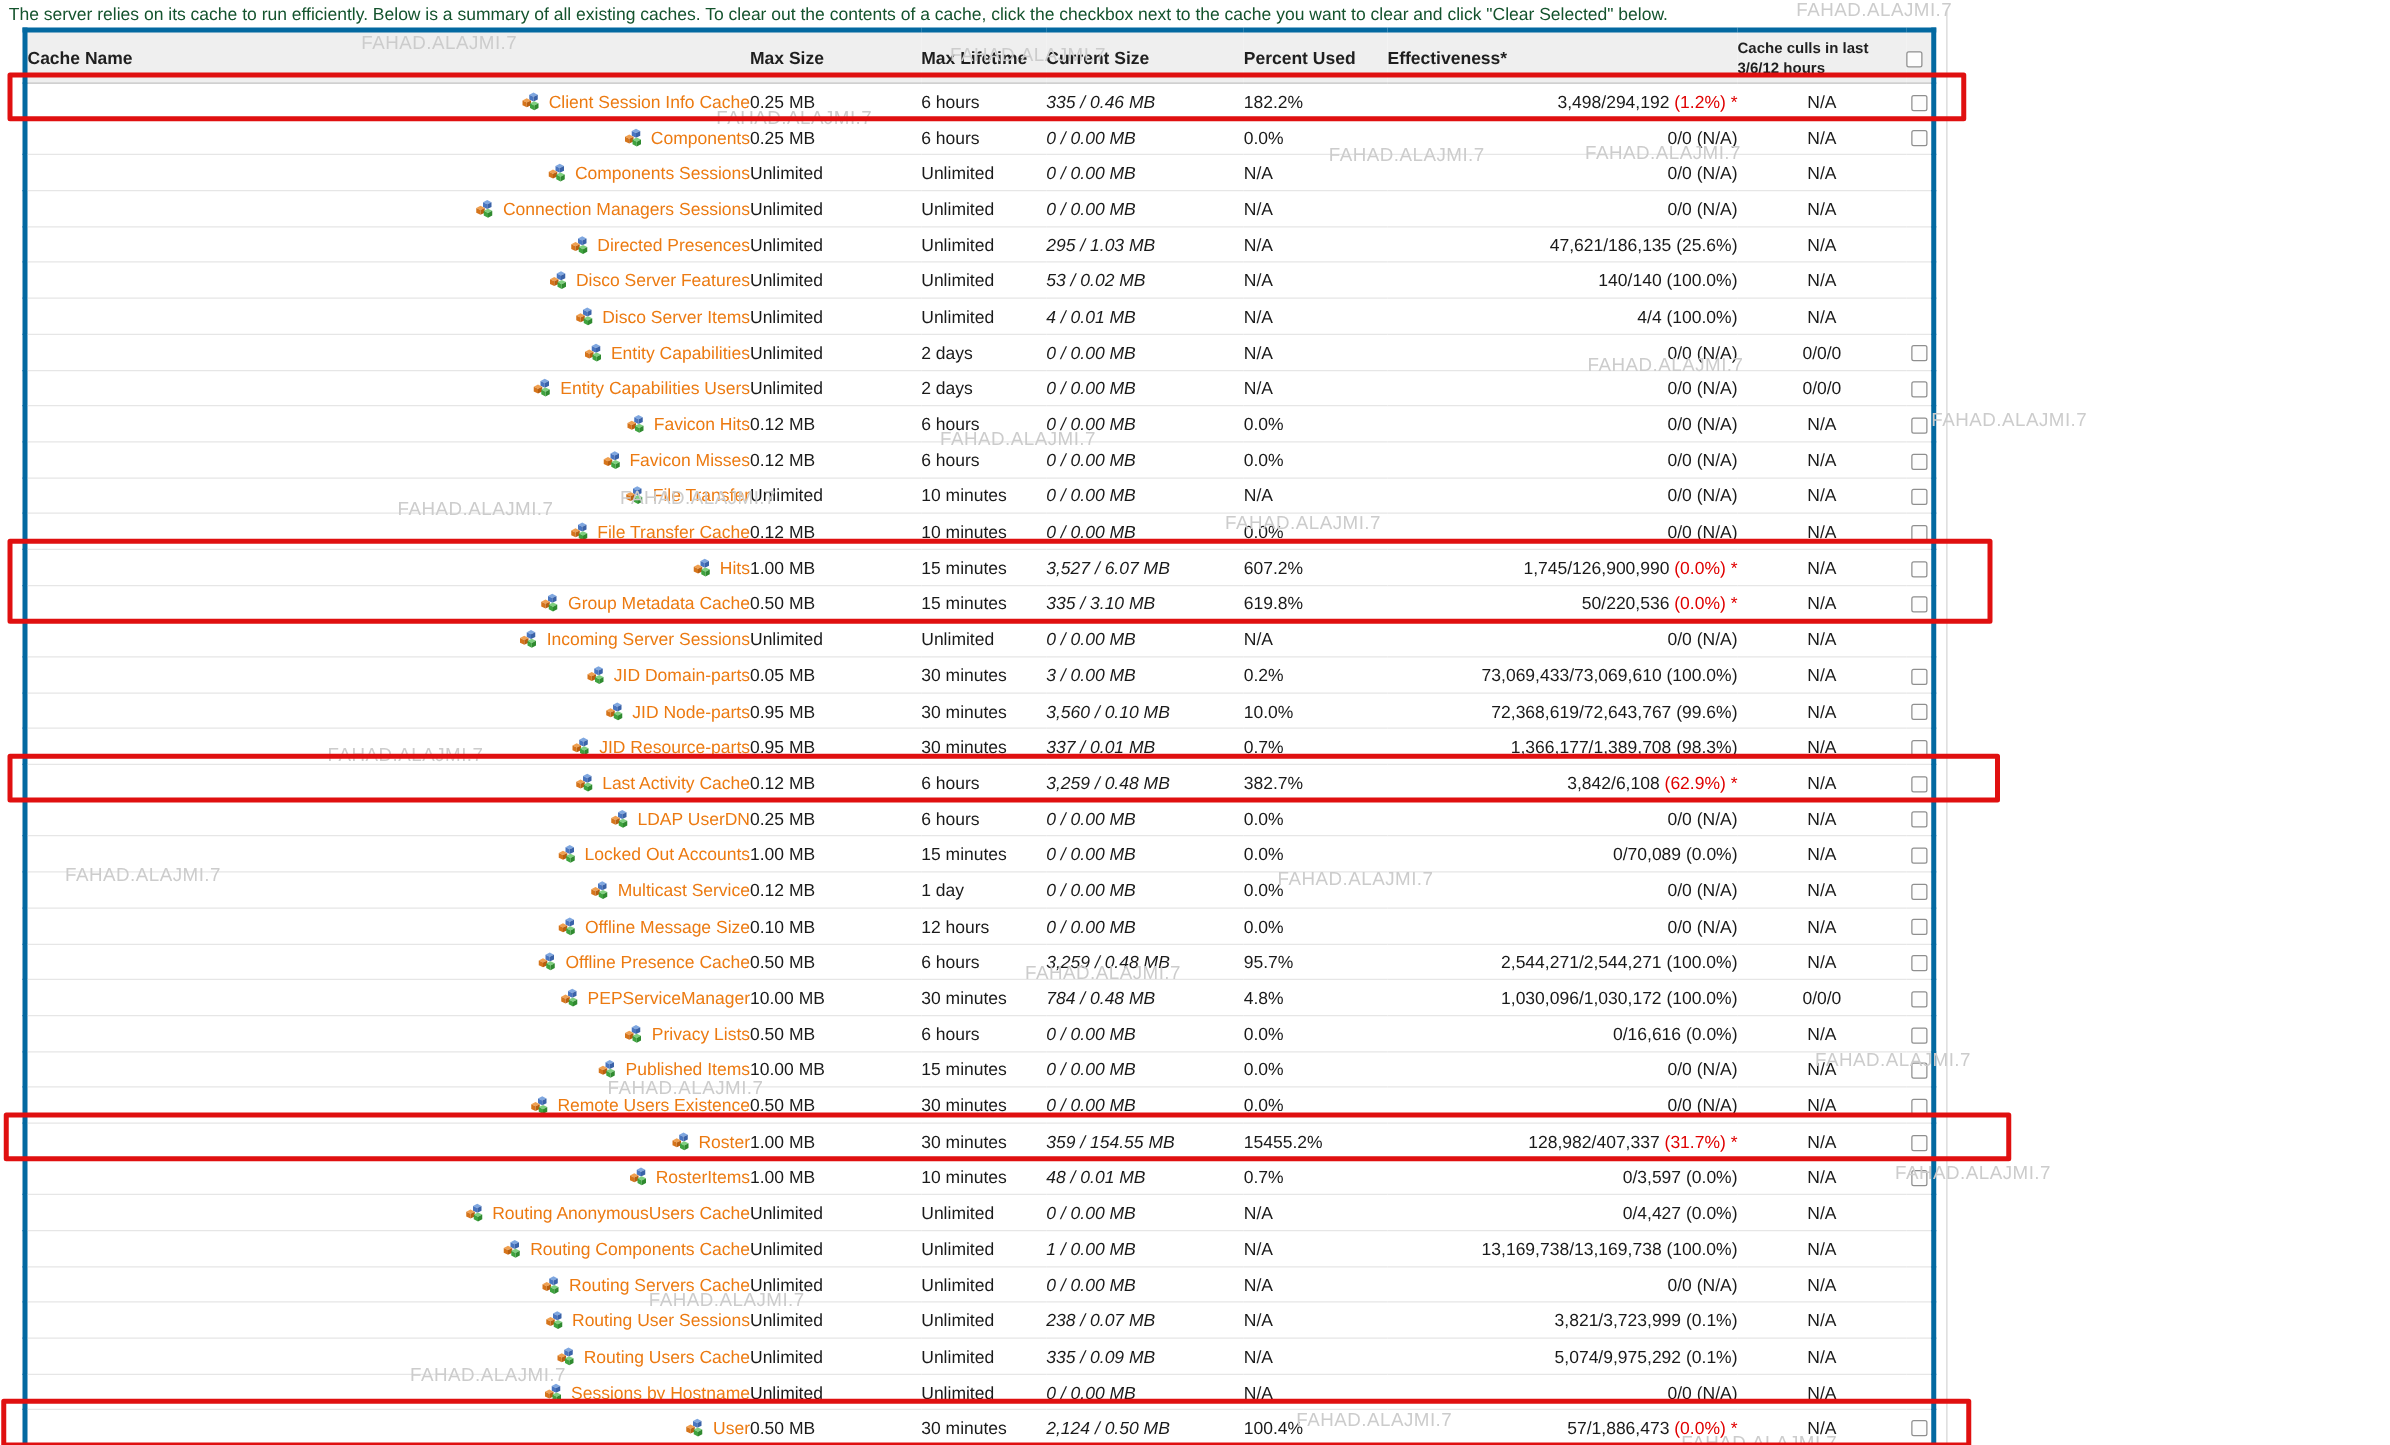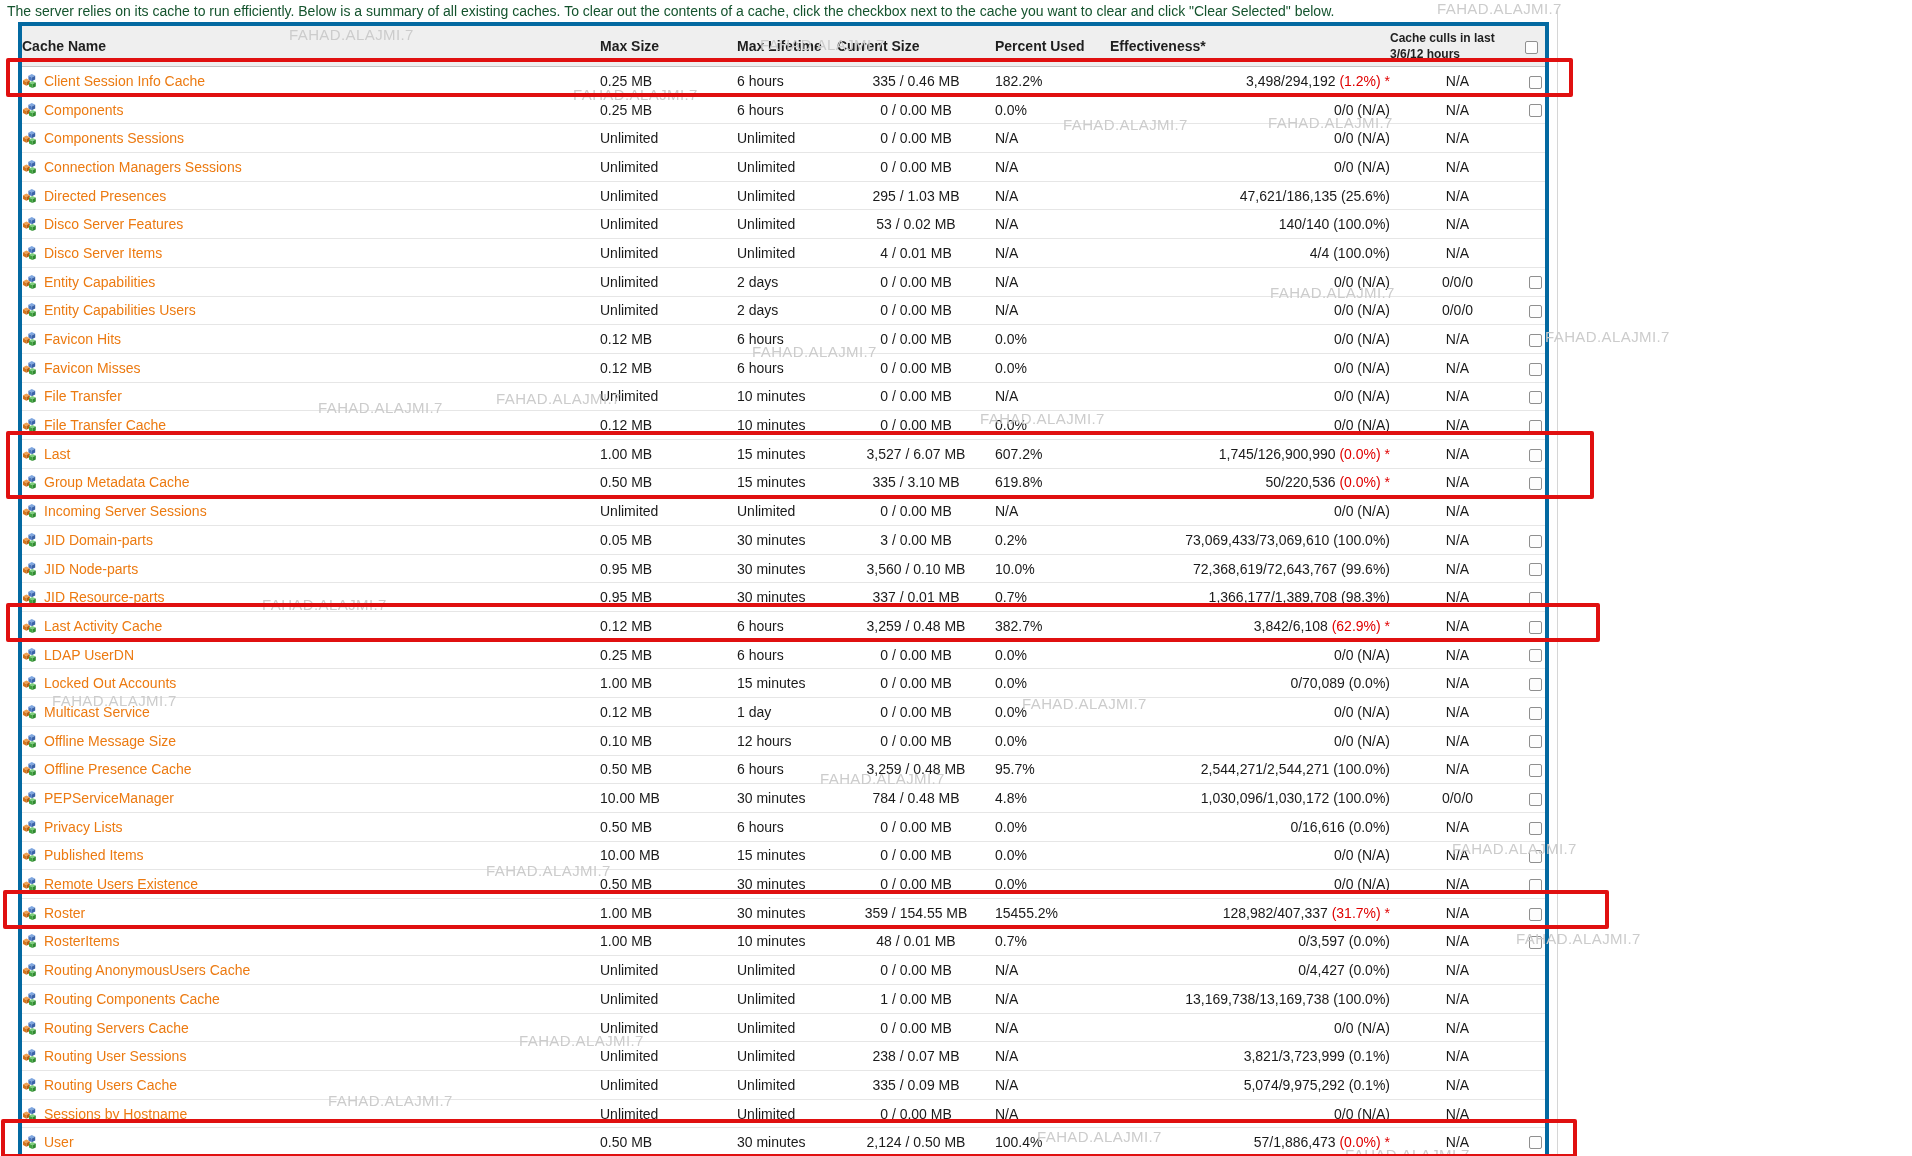--- a/index.html
+++ b/index.html
@@ -23,28 +23,28 @@
   }
   table.cache td{
     height:28.7px;box-sizing:border-box;padding:0;vertical-align:middle;
     border-top:1px solid #e6e6e6;white-space:nowrap;background:#fff;
   }
   tbody tr:first-child td{border-top:none;}
   .h-name{padding-left:12px;}
   .h-max,.c-max{padding-left:2px;}
   .h-life,.c-life{padding-left:0;}
   .h-cur{text-align:right;padding-right:15px;}
-  .c-cur{text-align:center;padding-right:28px;}
+  .c-cur{text-align:left;padding-right:28px;font-style:italic;}
   .h-pct,.c-pct{text-align:left;padding-left:3px;}
   .h-eff{text-align:center;}
   .c-eff{text-align:right;padding-right:17px;}
   .h-culls,.c-culls{text-align:center;}
   .h-culls div{line-height:16px;font-size:12px;}
   .c-cb,.h-cb{text-align:center;}
-  .c-name{padding-left:14px;}
+  .c-name{padding-left:14px;text-align:right;}
   .c-name .icon{display:inline-block;width:16px;height:16px;vertical-align:-3px;margin-right:6px;}
   a.cache-link{color:#ec7a11;text-decoration:none;}
   .eff-pct.red{color:#e00000;text-align:right;}
   .checkbox{
     display:inline-block;width:13px;height:13px;box-sizing:border-box;
     border:1px solid #8f8f8f;border-radius:2px;background:#fdfdfd;vertical-align:middle;
   }
   .redbox{
     position:absolute;border:4px solid #e01010;border-radius:2px;
     box-sizing:border-box;pointer-events:none;z-index:5;background:transparent;
@@ -494,21 +494,21 @@
             <polygon points="4.4,5.6 7.8,7.3 4.4,9 1,7.3" fill="#f0a050"></polygon>
             <polygon points="1,7.3 4.4,9 4.4,12.8 1,11.1" fill="#d5741b"></polygon>
             <polygon points="7.8,7.3 4.4,9 4.4,12.8 7.8,11.1" fill="#b85f10"></polygon>
           </g>
           <g>
             <polygon points="10.4,7.9 13.8,9.6 10.4,11.3 7,9.6" fill="#7fd07f"></polygon>
             <polygon points="7,9.6 10.4,11.3 10.4,15.1 7,13.4" fill="#3fa33f"></polygon>
             <polygon points="13.8,9.6 10.4,11.3 10.4,15.1 13.8,13.4" fill="#2f8a2f"></polygon>
           </g>
         </svg>
-      </span><a class="cache-link" href="#">Last</a>
+      </span><a class="cache-link" href="#">Hits</a>
     </td>
     <td class="c-max">1.00 MB</td>
     <td class="c-life">15 minutes</td>
     <td class="c-cur">3,527 / 6.07 MB</td>
     <td class="c-pct">607.2%</td>
     <td class="c-eff"><span class="eff-main">1,745/126,900,990</span> <span class="eff-pct red">(0.0%) *</span></td>
     <td class="c-culls">N/A</td>
     <td class="c-cb"><span class="checkbox"></span></td>
   </tr>
       <tr class="hl">

